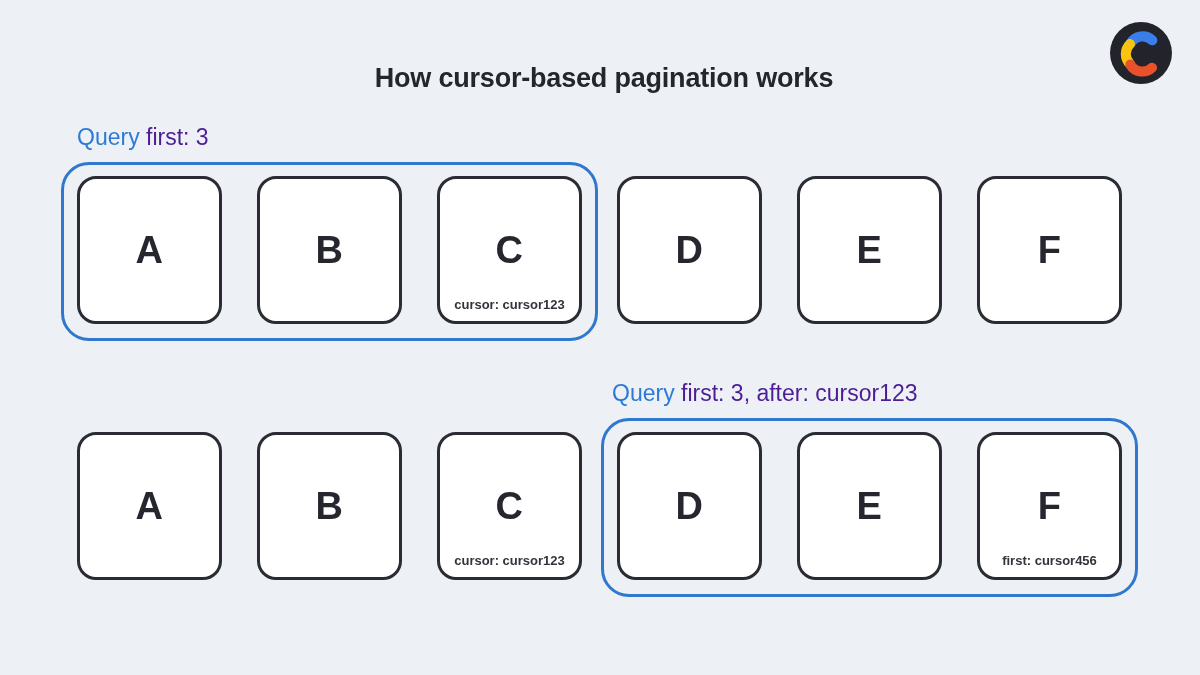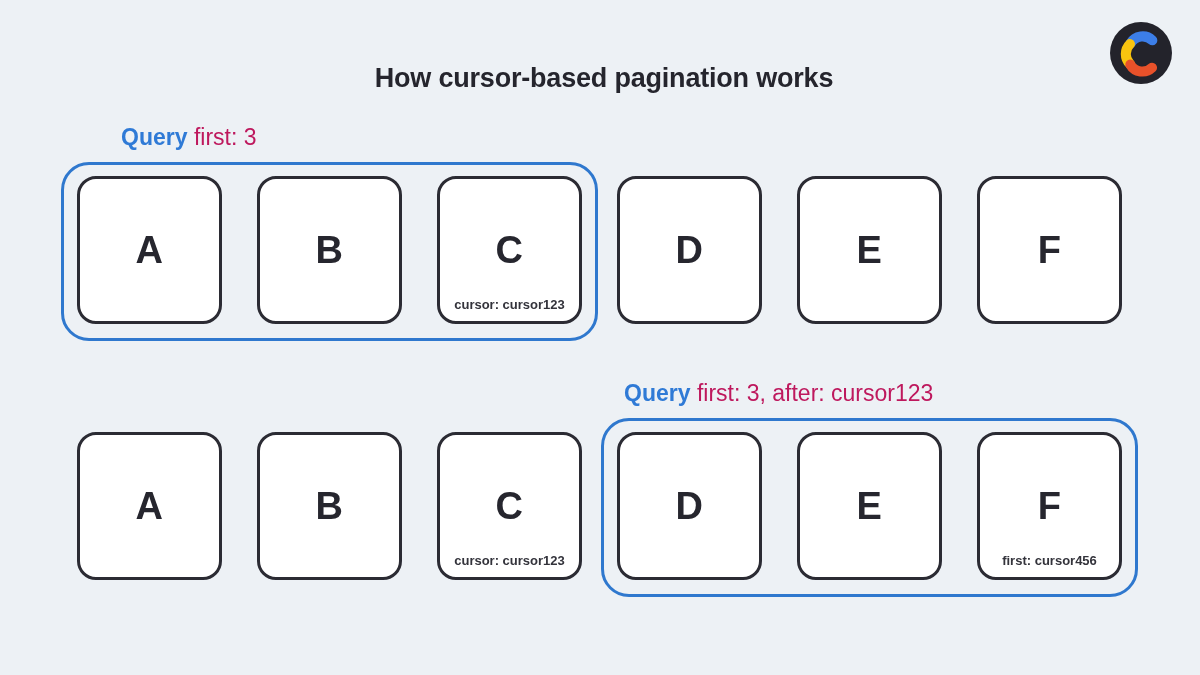--- a/index.html
+++ b/index.html
@@ -41,31 +41,30 @@
   }
 
   
   .query-label {
     position: absolute;
     font-size: 23px;
     white-space: nowrap;
     line-height: 1;
   }
   .query-label .kw {
-    font-weight: bold;
+    font-weight: normal;
     color: #2f7ad6;
-    margin-left: 44px;
   }
   .query-label .args {
     font-weight: normal;
-    color: #be185d;
+    color: #4c1d95;
   }
 
   #query-label-1 { top: 126px; left: 77px; }
-  #query-label-2 { top: 382px; left: 580px; }
+  #query-label-2 { top: 382px; left: 612px; }
 
   
   .selection-ring {
     position: absolute;
     border: 3px solid #2f78ce;
     border-radius: 28px;
     background: transparent;
   }
   #selection-ring-1 {
     left: 61px;

